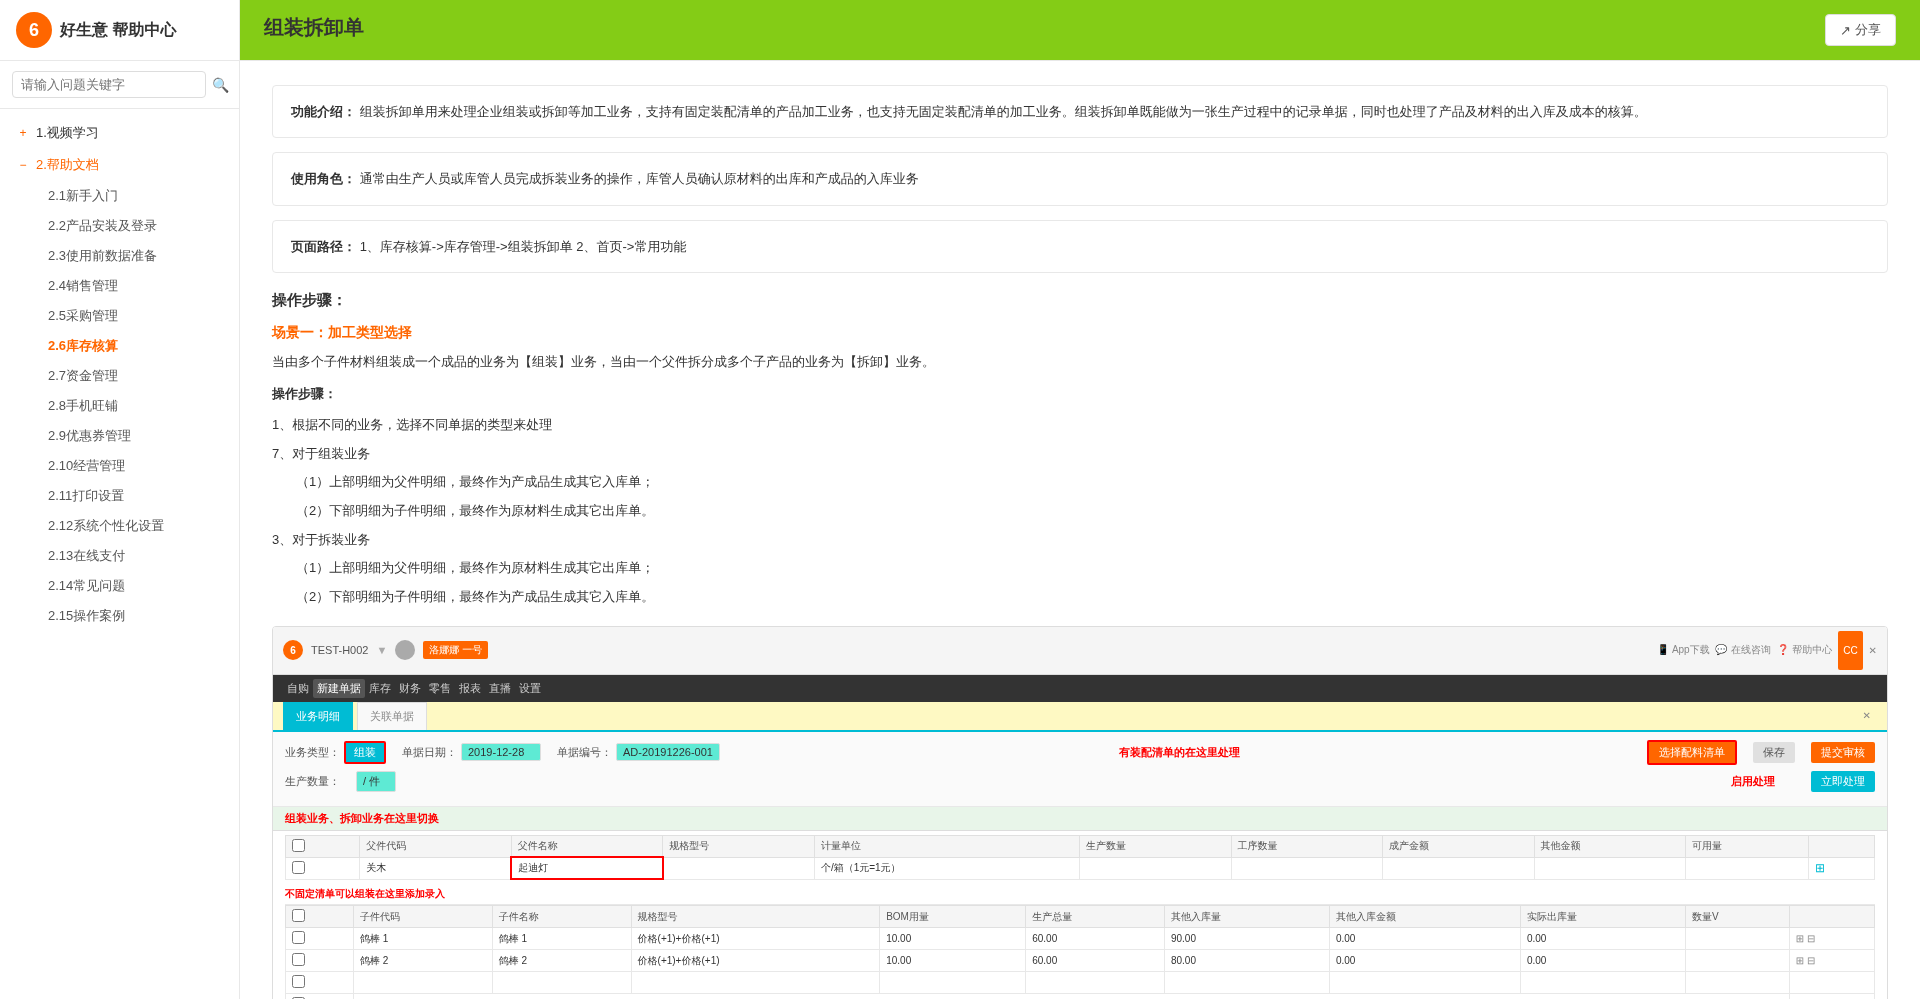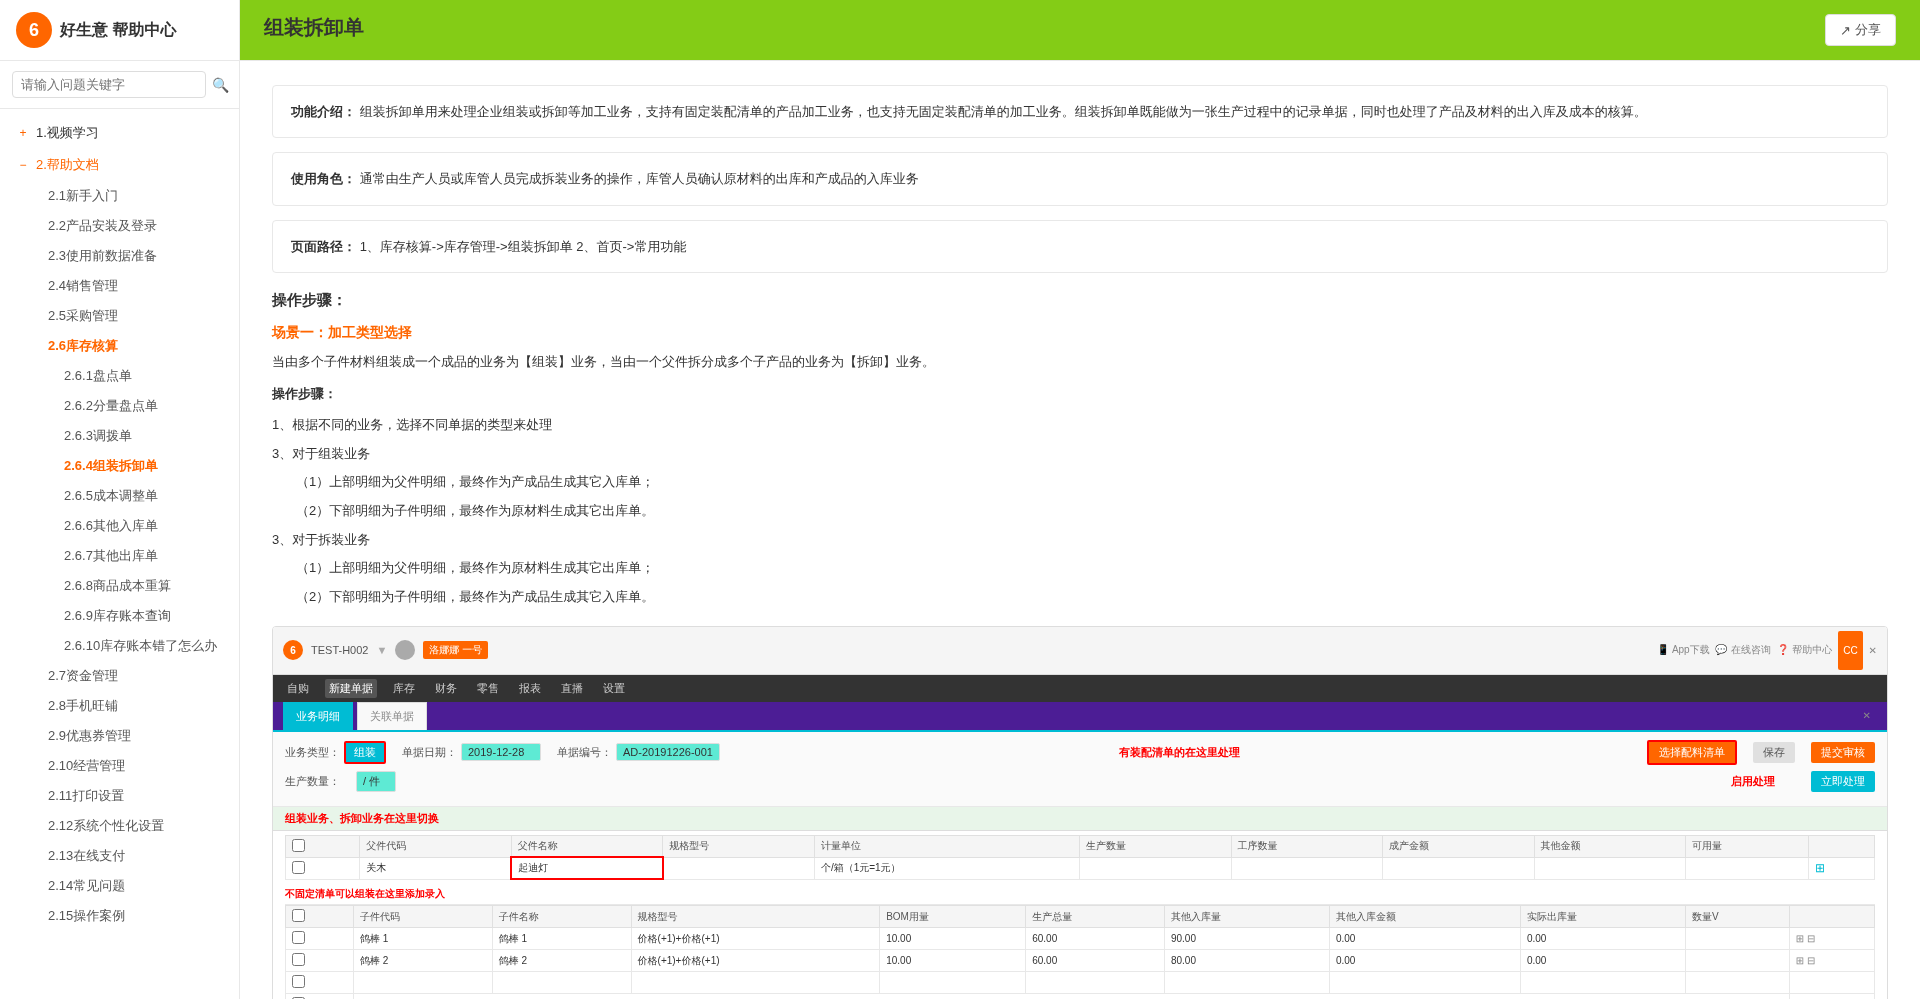--- a/index.html
+++ b/index.html
@@ -214,30 +214,29 @@
       justify-content: center;
       color: #fff;
       font-size: 10px;
       font-weight: bold;
     }
     .mock-nav {
       background: #333;
       padding: 4px 10px;
       display: flex;
       align-items: center;
-      gap: 12px;
     }
     .mock-nav-item {
       color: #ccc;
       font-size: 11px;
       padding: 2px 4px;
     }
     .mock-nav-item.active { color: #fff; background: #555; border-radius: 2px; }
     .mock-tab-bar {
-      background: #4c1d95;
+      background: #fef9c3;
       border-bottom: 2px solid #00bcd4;
       display: flex;
       align-items: center;
       padding: 0 10px;
       gap: 4px;
     }
     .mock-tab {
       padding: 6px 12px;
       font-size: 11px;
       color: #888;
@@ -335,32 +334,20 @@
         <span class="minus-icon">−</span>
         <span>2.帮助文档</span>
       </div>
       <div class="nav-sub">
         <span class="nav-sub-item">2.1新手入门</span>
         <span class="nav-sub-item">2.2产品安装及登录</span>
         <span class="nav-sub-item">2.3使用前数据准备</span>
         <span class="nav-sub-item">2.4销售管理</span>
         <span class="nav-sub-item">2.5采购管理</span>
         <span class="nav-sub-item active" style="color:#f60;">2.6库存核算</span>
-        <div style="padding-left:16px;">
-          <span class="nav-sub-item">2.6.1盘点单</span>
-          <span class="nav-sub-item">2.6.2分量盘点单</span>
-          <span class="nav-sub-item">2.6.3调拨单</span>
-          <span class="nav-sub-item active" style="color:#f60;">2.6.4组装拆卸单</span>
-          <span class="nav-sub-item">2.6.5成本调整单</span>
-          <span class="nav-sub-item">2.6.6其他入库单</span>
-          <span class="nav-sub-item">2.6.7其他出库单</span>
-          <span class="nav-sub-item">2.6.8商品成本重算</span>
-          <span class="nav-sub-item">2.6.9库存账本查询</span>
-          <span class="nav-sub-item">2.6.10库存账本错了怎么办</span>
-        </div>
         <span class="nav-sub-item">2.7资金管理</span>
         <span class="nav-sub-item">2.8手机旺铺</span>
         <span class="nav-sub-item">2.9优惠券管理</span>
         <span class="nav-sub-item">2.10经营管理</span>
         <span class="nav-sub-item">2.11打印设置</span>
         <span class="nav-sub-item">2.12系统个性化设置</span>
         <span class="nav-sub-item">2.13在线支付</span>
         <span class="nav-sub-item">2.14常见问题</span>
         <span class="nav-sub-item">2.15操作案例</span>
       </div>
@@ -394,21 +381,21 @@
       <span>1、库存核算-&gt;库存管理-&gt;组装拆卸单 2、首页-&gt;常用功能</span>
     </div>
 
     <div class="section-title">操作步骤：</div>
 
     <div class="sub-section-title">场景一：加工类型选择</div>
     <div class="content-text">当由多个子件材料组装成一个成品的业务为【组装】业务，当由一个父件拆分成多个子产品的业务为【拆卸】业务。</div>
 
     <div class="section-title" style="font-size:13px; margin-top:10px;">操作步骤：</div>
     <div class="step-text">1、根据不同的业务，选择不同单据的类型来处理</div>
-    <div class="step-text">3、对于组装业务</div>
+    <div class="step-text">7、对于组装业务</div>
     <div class="step-text indented">（1）上部明细为父件明细，最终作为产成品生成其它入库单；</div>
     <div class="step-text indented">（2）下部明细为子件明细，最终作为原材料生成其它出库单。</div>
     <div class="step-text">3、对于拆装业务</div>
     <div class="step-text indented">（1）上部明细为父件明细，最终作为原材料生成其它出库单；</div>
     <div class="step-text indented">（2）下部明细为子件明细，最终作为产成品生成其它入库单。</div>
 
     <div class="screenshot-container">
       <div class="screenshot-inner">
 
         <div class="mock-titlebar">

